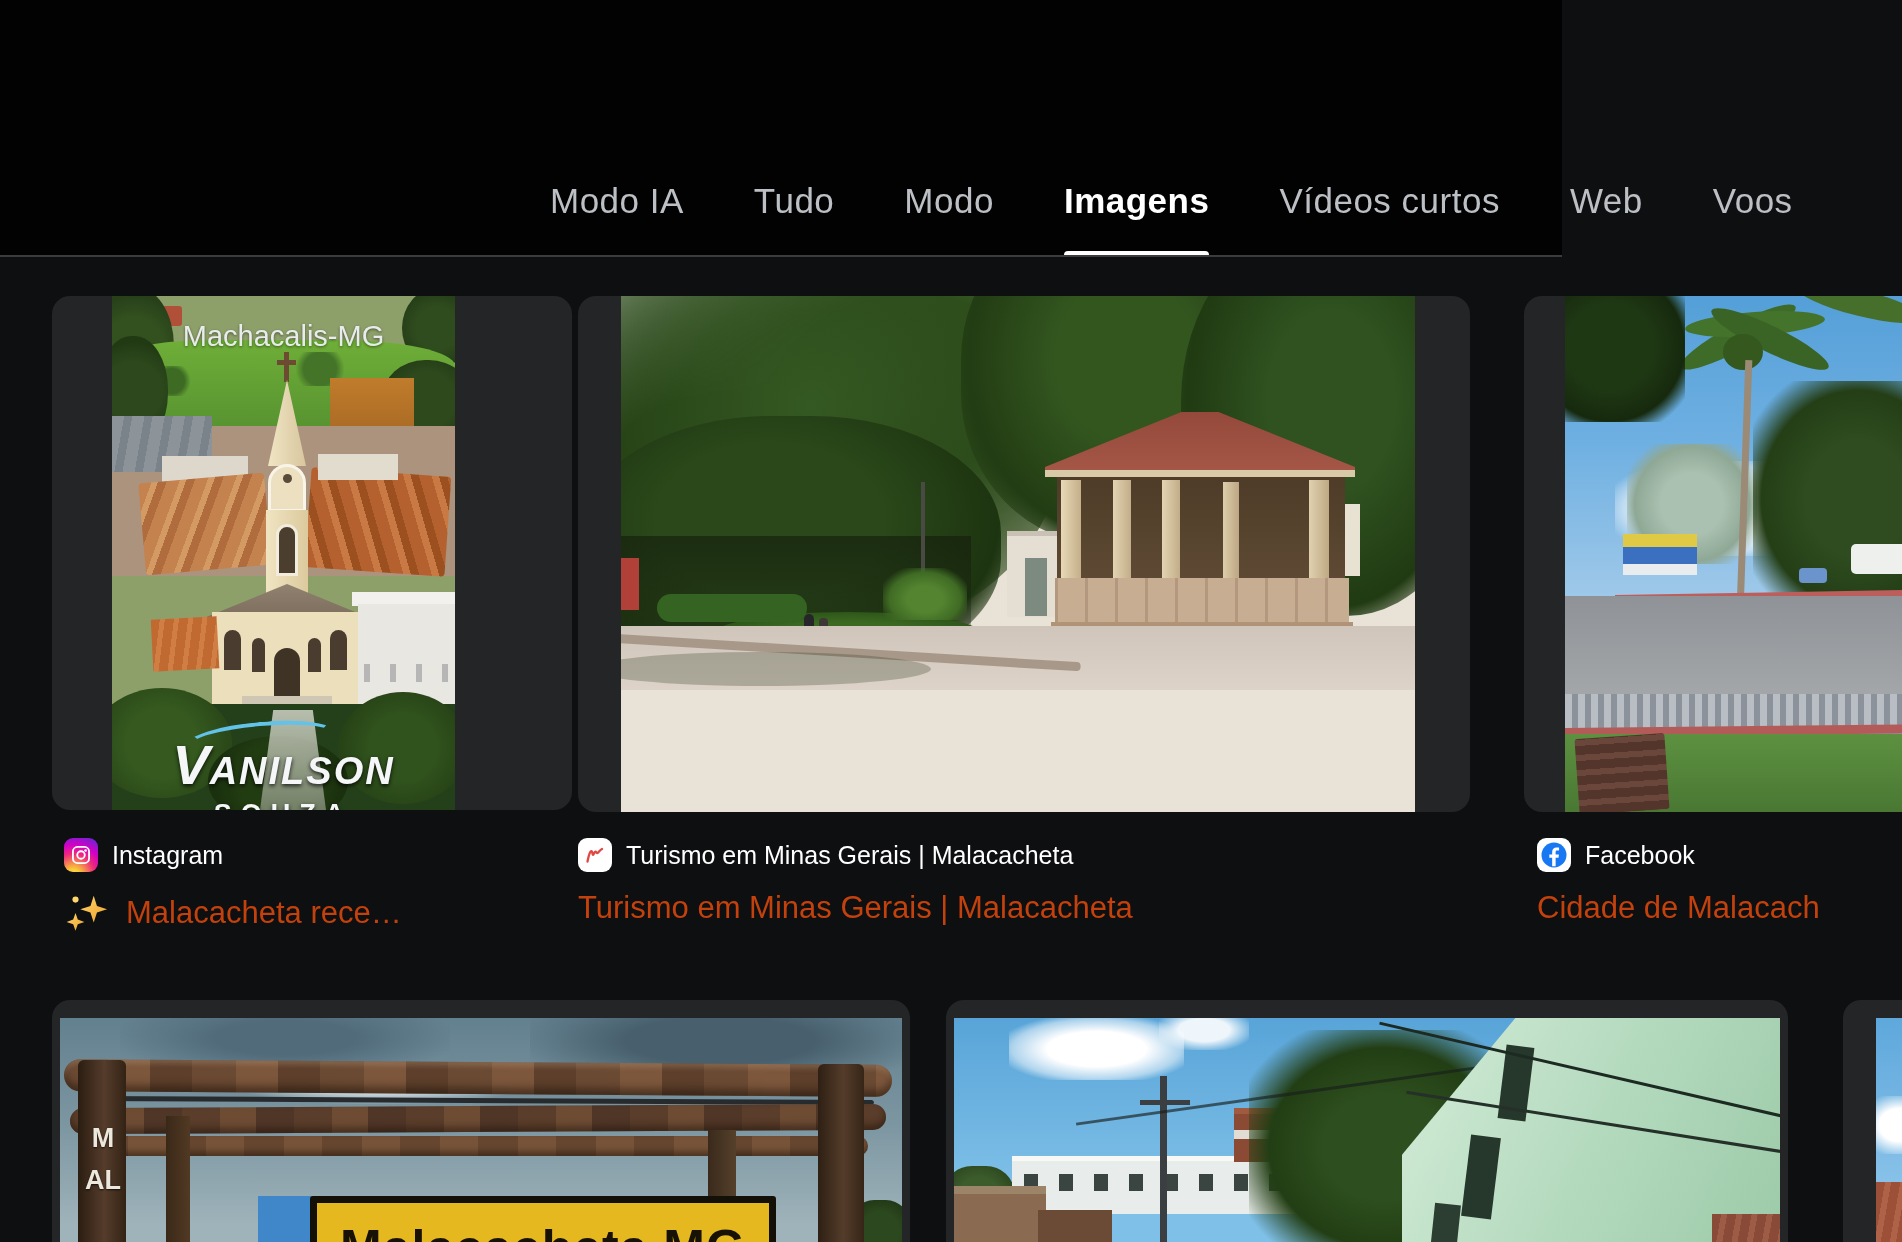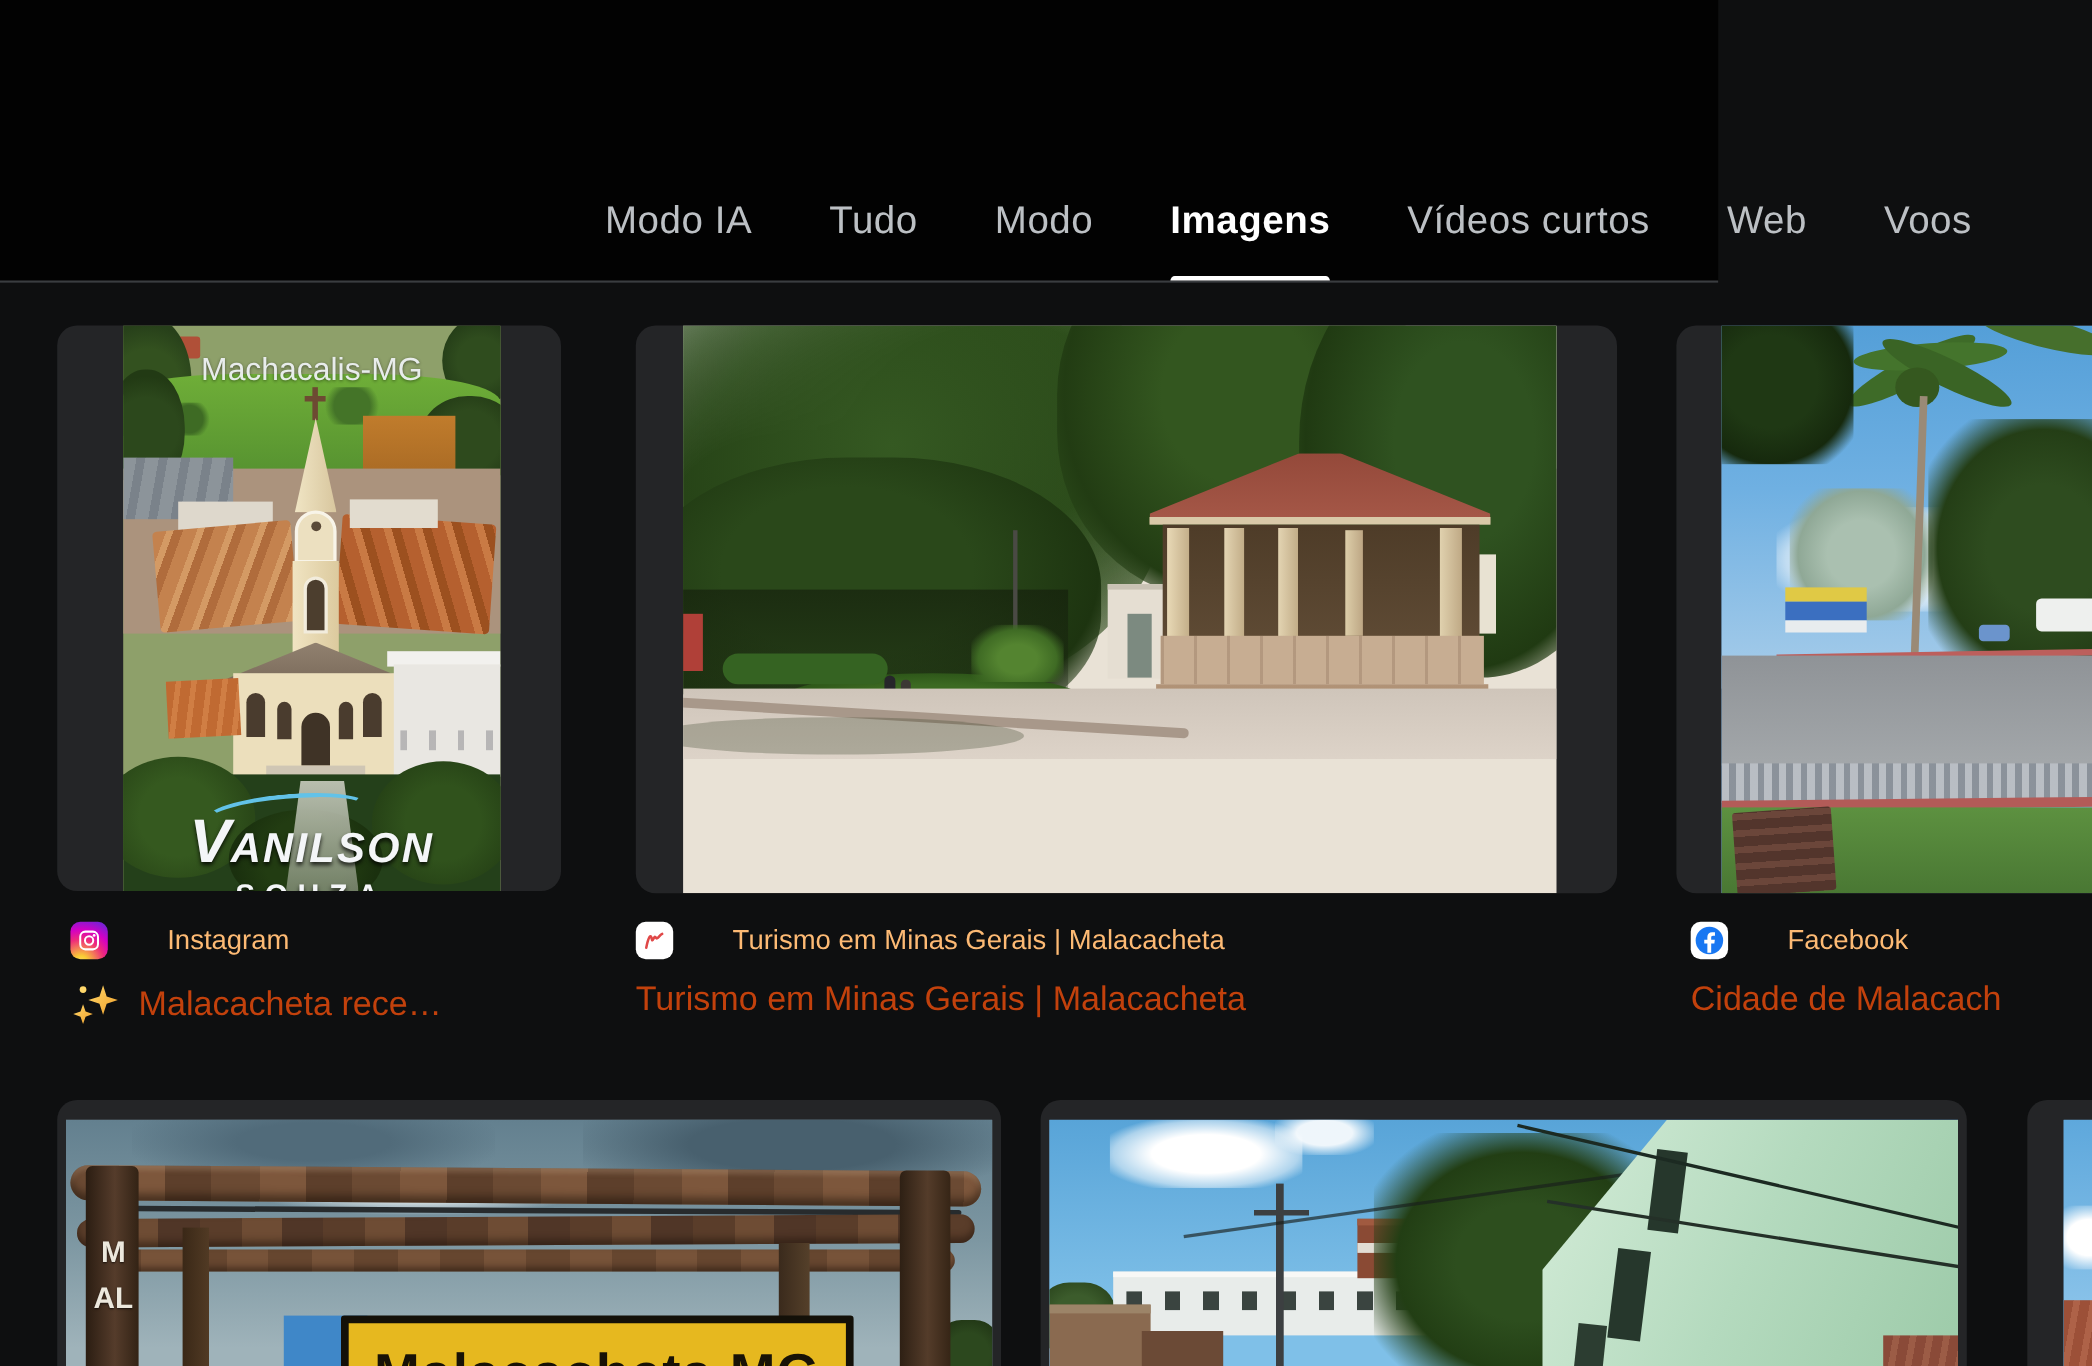--- a/index.html
+++ b/index.html
@@ -19,21 +19,21 @@
          height:4px; background:#ffffff; border-radius:4px 4px 0 0; }
 
   
   .tile { position:absolute; background:#242527; border-radius:18px; overflow:hidden; cursor:pointer; }
   .photo { position:absolute; overflow:hidden; }
   .a { position:absolute; }
 
   
   .cap { position:absolute; }
   .src { display:flex; align-items:center; gap:14px; cursor:pointer; }
-  .src-label { font-size:25px; color:#fdba74; white-space:nowrap;margin-left:40px; }
+  .src-label { font-size:25px; color:#ffffff; white-space:nowrap; }
   .fav { width:34px; height:34px; border-radius:9px; display:flex; align-items:center;
          justify-content:center; flex:0 0 auto; }
   .fav.white { background:#ffffff; }
   .fav.ig { background:radial-gradient(circle at 28% 110%, #ffd776 0%, #f9ce34 14%,
             #ee2a7b 48%, #d300c5 68%, #6228d7 96%); }
   .ttl { margin-top:18px; display:flex; align-items:center; gap:16px; cursor:pointer; }
   .ttl-text { font-size:31px; color:#c2410c; white-space:nowrap; }
 
   
   .wm-top { position:absolute; left:0; right:0; top:24px; text-align:center;
@@ -71,21 +71,21 @@
       <div class="tab">Modo IA</div>
       <div class="tab">Tudo</div>
       <div class="tab">Modo</div>
       <div class="tab active">Imagens</div>
       <div class="tab">Vídeos curtos</div>
       <div class="tab">Web</div>
       <div class="tab">Voos</div>
     </div>
   </div>
 
-  <div class="tile" style="left:52px; top:296px; width:458px; height:514px;">
+  <div class="tile" style="left:52px; top:296px; width:520px; height:514px;">
     <div class="photo" style="left:60px; top:0; width:343px; height:514px; background:#8ea06a;">
       <div class="a" style="left:0;top:0;width:343px;height:66px;background:#c6c0b0 repeating-linear-gradient(90deg, rgba(255,255,255,.55) 0 10px, rgba(130,100,78,.38) 10px 17px, transparent 17px 30px), repeating-linear-gradient(180deg, rgba(150,110,85,.35) 0 8px, rgba(230,225,215,.4) 8px 15px);"></div>
       <div class="a" style="left:18px;top:10px;width:52px;height:20px;background:#b05038;border-radius:3px;"></div>
       <div class="a" style="left:-18px;top:-10px;width:80px;height:120px;background:radial-gradient(circle,#33511f 40%,#27401a 70%);border-radius:50%;"></div>
       <div class="a" style="left:290px;top:-8px;width:70px;height:80px;background:radial-gradient(circle,#2f4c1e 40%,#253e18 70%);border-radius:50%;"></div>
       <div class="a" style="left:0;top:44px;width:343px;height:92px;background:linear-gradient(180deg,#6fae38,#569230);border-radius:30% 35% 0 0 / 22% 28% 0 0;"></div>
       <div class="a" style="left:40px;top:70px;width:40px;height:30px;background:radial-gradient(circle,#3e6b24 50%,transparent 75%);"></div>
       <div class="a" style="left:180px;top:56px;width:56px;height:34px;background:radial-gradient(circle,#447428 50%,transparent 75%);"></div>
       <div class="a" style="left:-14px;top:40px;width:70px;height:110px;background:radial-gradient(circle,#2c481c 45%,#223a14 75%);border-radius:48%;"></div>
       <div class="a" style="left:270px;top:64px;width:90px;height:80px;background:radial-gradient(circle,#2e4a1d 45%,#243c16 75%);border-radius:48%;"></div>

